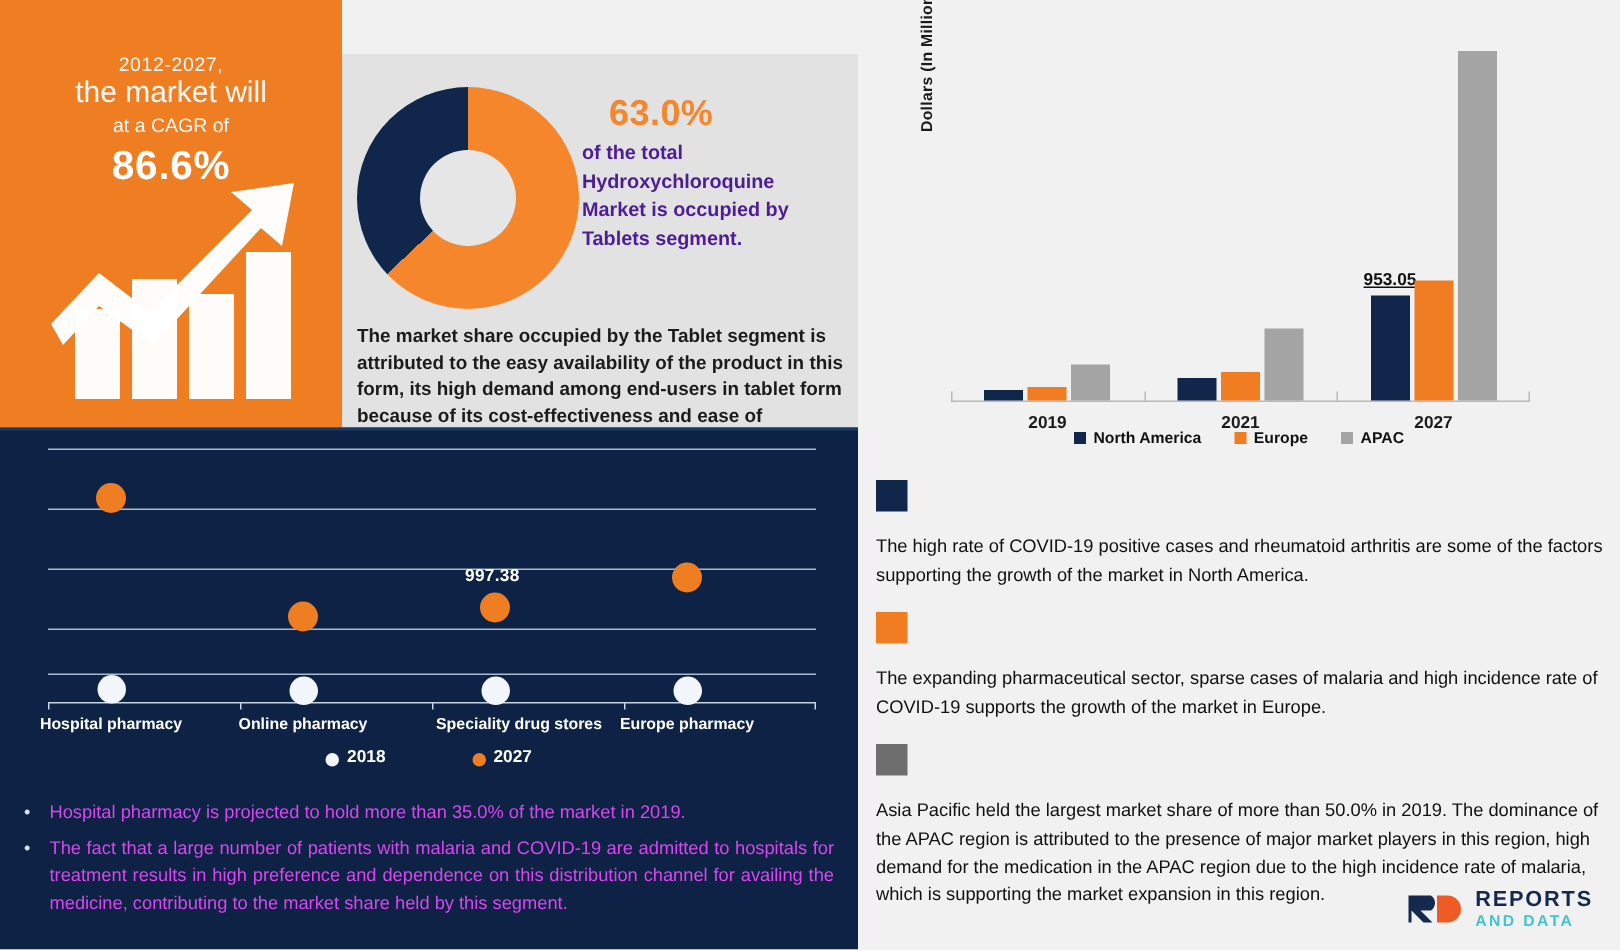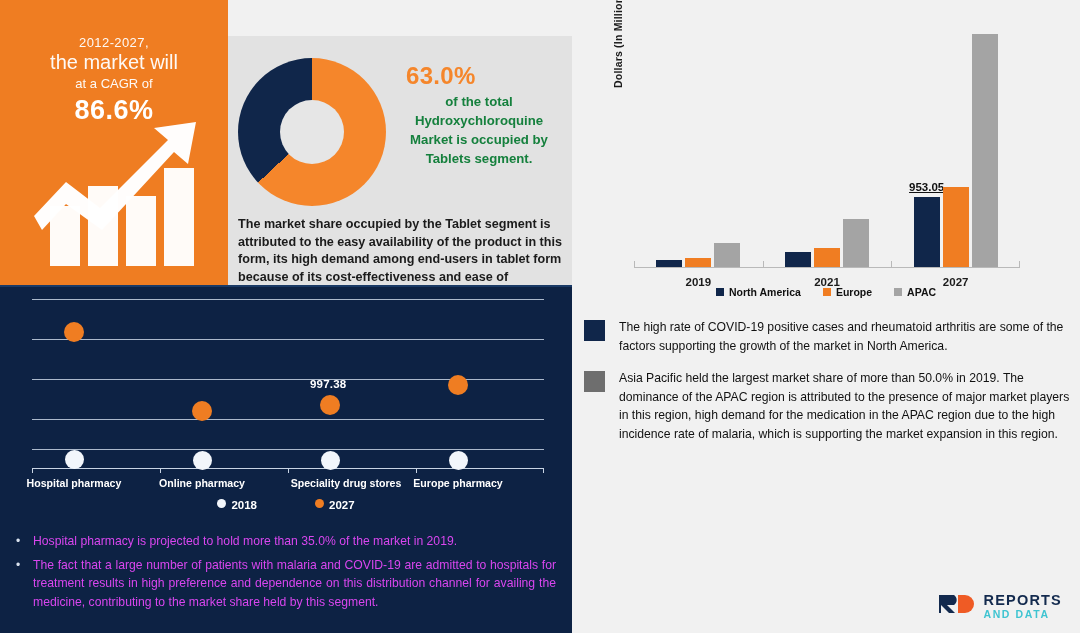--- a/index.html
+++ b/index.html
@@ -46,22 +46,22 @@
   .donut::after {
     content: ""; position: absolute; left: 50%; top: 50%;
     width: 64px; height: 64px; margin: -32px 0 0 -32px;
     border-radius: 50%; background: #e6e6e6;
   }
   .stat-pct {
     position: absolute; left: 178px; top: 26px;
     color: #f5862b; font-size: 24px; font-weight: bold; letter-spacing: .3px;
   }
   .stat-desc {
-    position: absolute; left: 172px; top: 56px; width: 158px;
-    color: #15803d; font-size: 13.2px; font-weight: bold; line-height: 19px; text-align: center;
+    position: absolute; left: 160px; top: 56px; width: 158px;
+    color: #4c1d95; font-size: 13.2px; font-weight: bold; line-height: 19px;
   }
   .donut-para {
     position: absolute; left: 10px; top: 180px; width: 328px;
     color: #1b1b1b; font-size: 12.6px; font-weight: bold; line-height: 17.6px;
   }
 
   
   .navy-panel {
     position: absolute; left: 0; top: 285px; width: 572px; height: 348px;
     background: #0d2244; border-top: 2px solid #1a3a66;
@@ -83,21 +83,21 @@
   }
   .cat-labels { position: absolute; left: 32px; top: 190px; width: 512px; }
   .cat-label {
     position: absolute; color: #ffffff; font-size: 10.6px; font-weight: bold;
     text-align: center; white-space: nowrap; transform: translateX(-50%);
   }
   .dot-legend {
     position: absolute; left: 0; top: 212px; width: 572px;
     display: flex; justify-content: center; gap: 58px; align-items: center;
   }
-  .dl-item { display: flex; align-items: flex-start; gap: 5px; }
+  .dl-item { display: flex; align-items: flex-end; gap: 5px; }
   .dl-swatch { width: 9px; height: 9px; border-radius: 50%; }
   .dl-text { color: #ffffff; font-size: 11.5px; font-weight: bold; }
 
   .navy-bullets { position: absolute; left: 16px; top: 245px; width: 540px; }
   .nb-row { display: flex; gap: 9px; margin-bottom: 5px; }
   .nb-dot { color: #d9e2ee; font-size: 12px; line-height: 18px; width: 8px; flex: none; }
   .nb-text {
     color: #d946ef; font-size: 12.2px; line-height: 18.5px; text-align: justify; flex: 1;
   }
 
@@ -131,26 +131,26 @@
   }
   .bar-legend {
     position: absolute; left: 0; top: 286px; width: 508px;
     display: flex; justify-content: center; align-items: center; gap: 22px;
   }
   .bl-item { display: flex; align-items: center; gap: 5px; }
   .bl-swatch { width: 8px; height: 8px; }
   .bl-text { color: #111111; font-size: 10.5px; font-weight: bold; }
 
   .notes { position: absolute; left: 12px; top: 318px; width: 490px; }
-  .note-row { display: flex; gap: 14px; margin-bottom: 14px; }
+  .note-row { display: flex; gap: 14px; margin-bottom: 14px; flex-direction: column; }
   .note-swatch { width: 21px; height: 21px; flex: none; margin-top: 2px; }
   .note-text { color: #111111; font-size: 12.2px; line-height: 18.6px; flex: 1; }
 
   
-  .logo { position: absolute; right: 18px; bottom: 14px; display: flex; gap: 6px; }
+  .logo { position: absolute; right: 18px; bottom: 14px; display: flex; align-items: center; gap: 6px; }
   .logo-mark { width: 40px; height: 22px; }
   .logo-words { display: flex; flex-direction: column; line-height: 1; }
   .logo-l1 { color: #132a4e; font-size: 14.5px; font-weight: bold; letter-spacing: 1.2px; }
   .logo-l2 { color: #3fc4d1; font-size: 10.5px; font-weight: bold; letter-spacing: 1.6px; margin-top: 1px; }
 </style>
 </head>
 <body>
 
 <div id="root">
 
@@ -275,20 +275,24 @@
           <span class="bl-text">APAC</span>
         </div>
       </div>
 
     <div class="notes" id="notes">
         <div class="note-row">
           <div class="note-swatch" style="background: rgb(16, 38, 74);"></div>
           <div class="note-text">The high rate of COVID-19 positive cases and rheumatoid arthritis are some of the factors supporting the growth of the market in North America.</div>
         </div>
         <div class="note-row">
+          <div class="note-swatch" style="background: rgb(240, 125, 34);"></div>
+          <div class="note-text">The expanding pharmaceutical sector, sparse cases of malaria and high incidence rate of COVID-19 supports the growth of the market in Europe.</div>
+        </div>
+        <div class="note-row">
           <div class="note-swatch" style="background: rgb(110, 110, 110);"></div>
           <div class="note-text">Asia Pacific held the largest market share of more than 50.0% in 2019. The dominance of the APAC region is attributed to the presence of major market players in this region, high demand for the medication in the APAC region due to the high incidence rate of malaria, which is supporting the market expansion in this region.</div>
         </div>
       </div>
 
     <div class="logo">
       <div class="logo-mark">
         <svg viewBox="0 0 40 22" width="40" height="22" aria-hidden="true">
           <path d="M1 2 H16 A6 6 0 0 1 16 12 H9 L17 20 H11 L3 12 V20 H1 Z" fill="#132a4e"></path>
           <path d="M20 2 H27 A9 9 0 0 1 27 20 H20 Z" fill="#ef5b25"></path>

